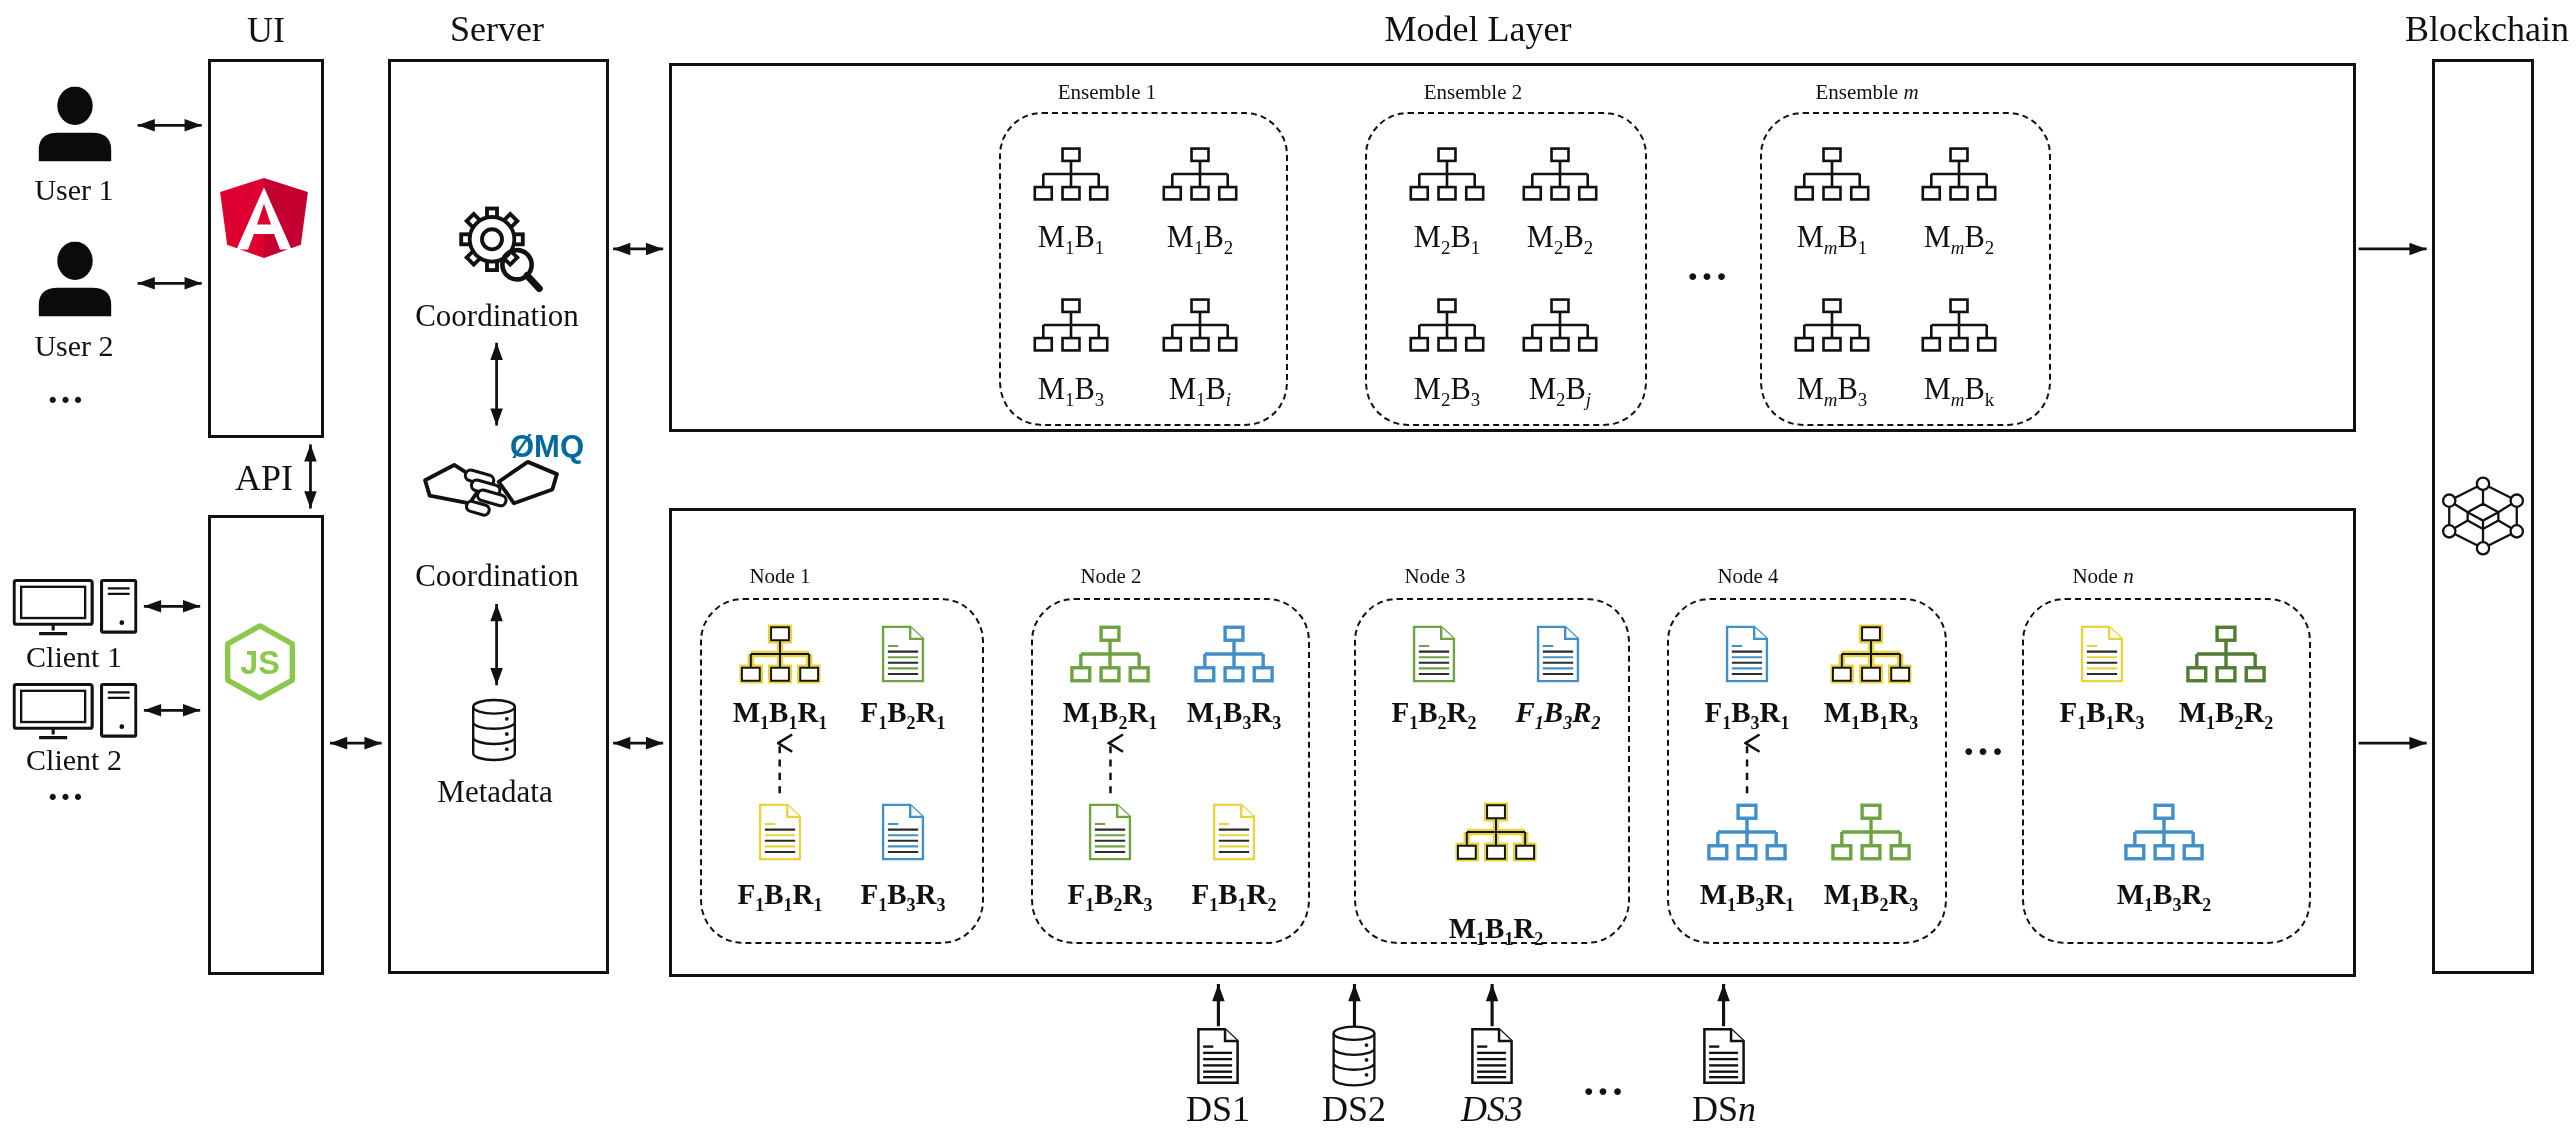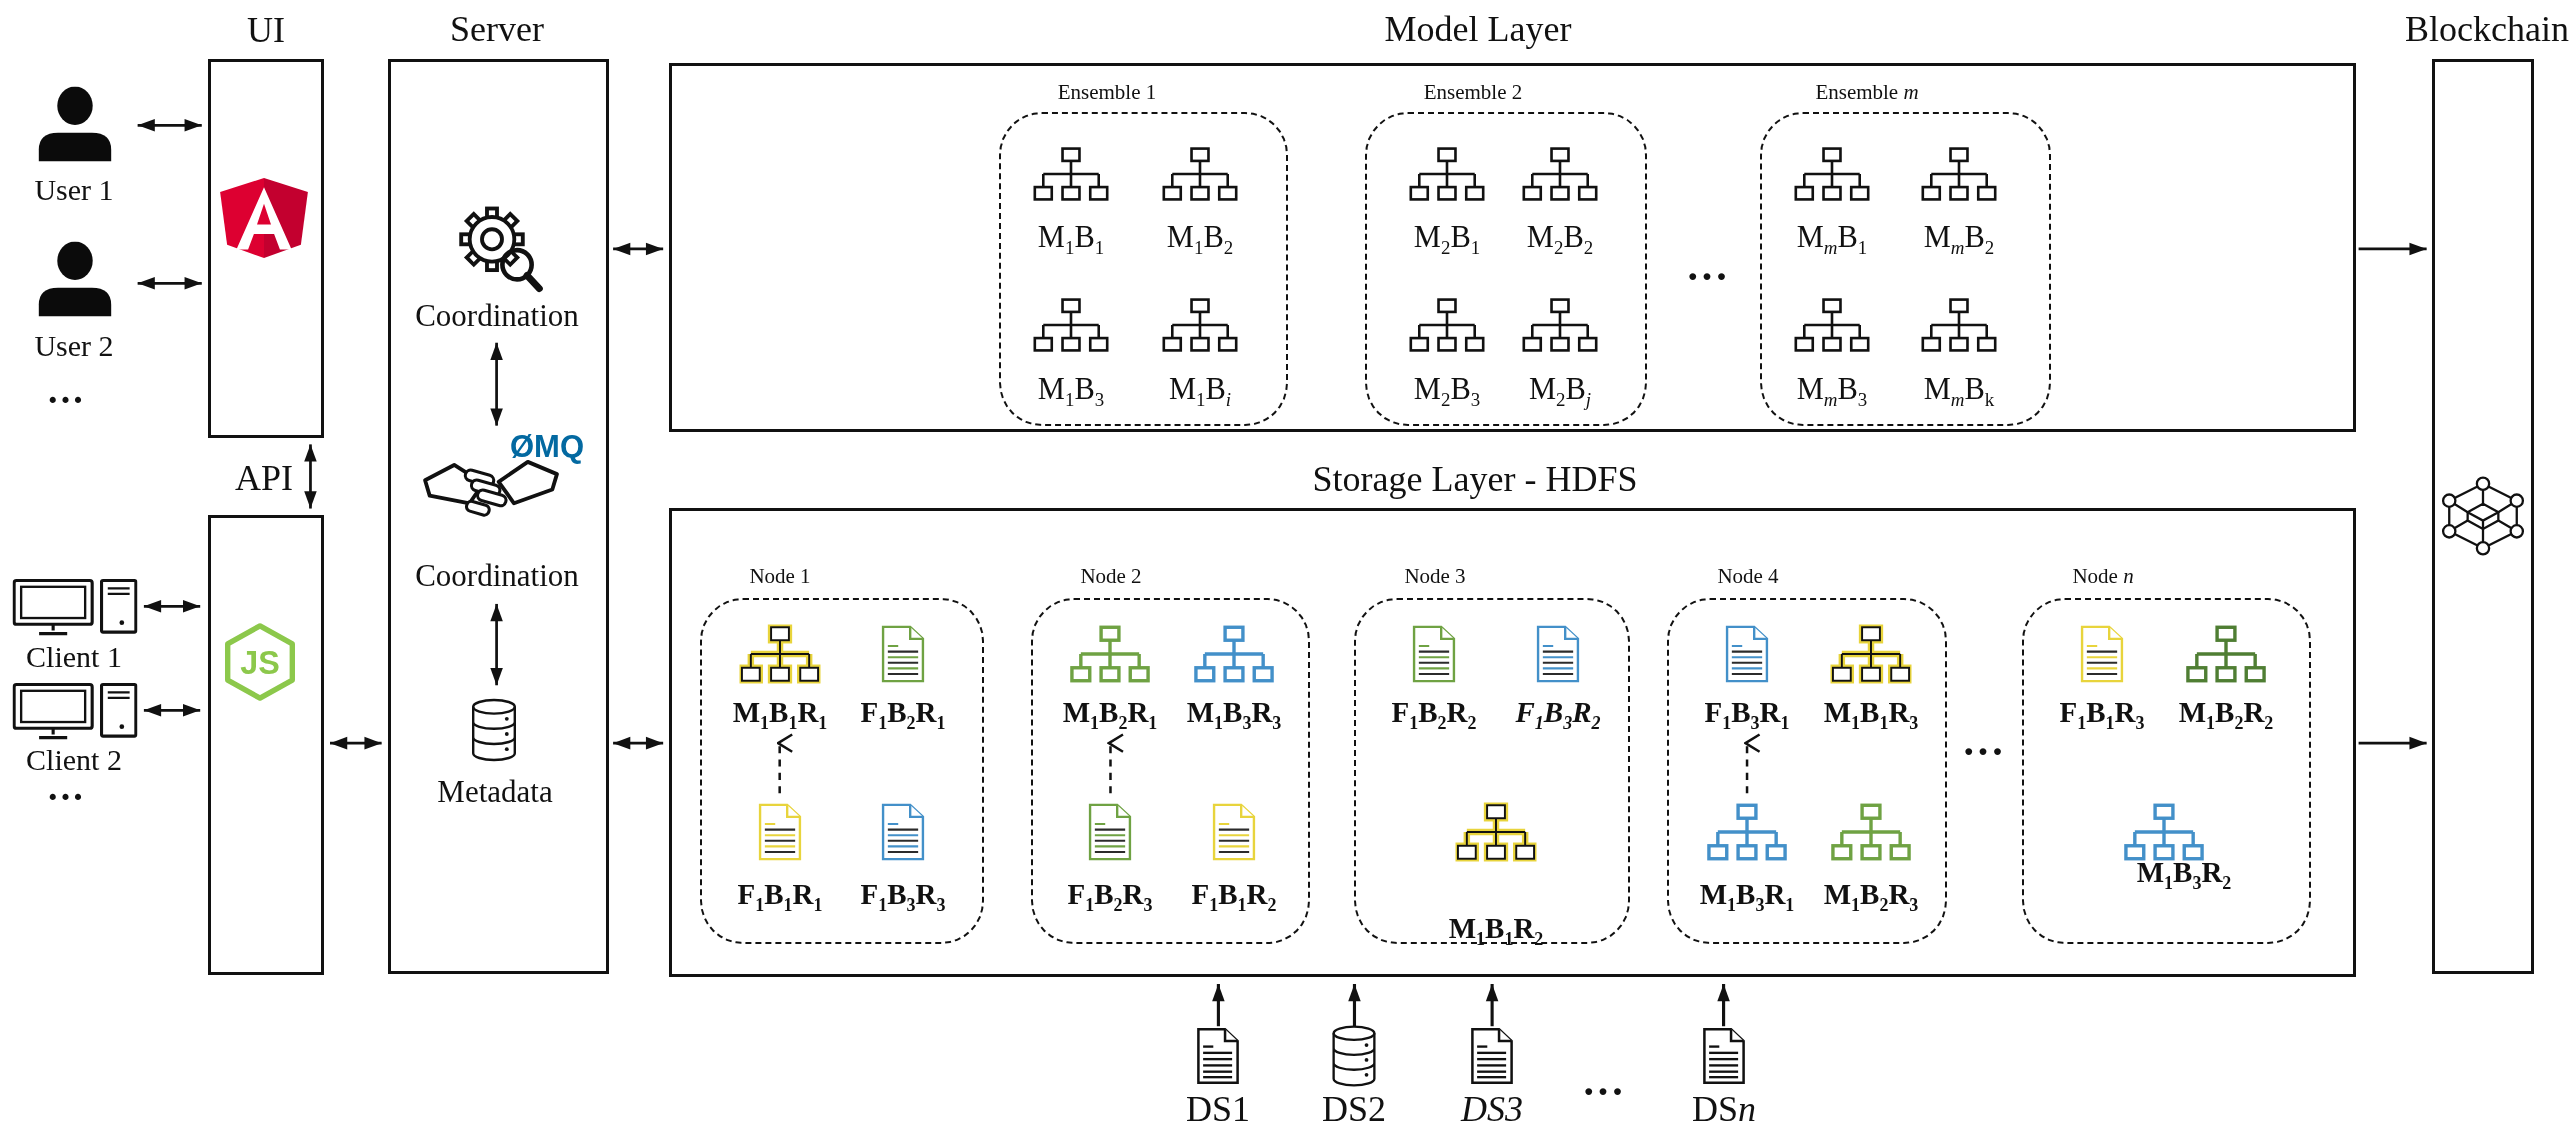--- a/index.html
+++ b/index.html
@@ -33,21 +33,20 @@
   <div class="box" style="left:208px;top:515px;width:116px;height:460px;"></div>
   <div class="box" style="left:388px;top:59px;width:221px;height:915px;"></div>
   <div class="box" style="left:669px;top:63px;width:1687px;height:369px;"></div>
   <div class="box" style="left:669px;top:508px;width:1687px;height:469px;"></div>
   <div class="box" style="left:2432px;top:59px;width:102px;height:915px;"></div>
 
   <div class="lbl sec-title" style="left:266px;top:31px;">UI</div>
   <div class="lbl sec-title" style="left:264px;top:479px;">API</div>
   <div class="lbl sec-title" style="left:497px;top:30px;">Server</div>
   <div class="lbl sec-title" style="left:1478px;top:30px;">Model Layer</div>
-  <div class="lbl sec-title" style="left:1475px;top:480px;">Storage Layer - HDFS</div>
   <div class="lbl sec-title" style="left:2487px;top:30px;">Blockchain</div>
 
   <div class="icon" id="angular-logo" style="left:264px;top:218px;">
       <svg width="88" height="80" viewBox="0 0 113 103">
     <polygon points="56.5,0 0,18 9,86 56.5,103" fill="#DD0031"></polygon>
     <polygon points="56.5,0 113,18 104,86 56.5,103" fill="#C3002F"></polygon>
     <path d="M56.5,12 L21,92 H36 L43.5,72 H69.5 L77,92 H92 Z" fill="#fff"></path>
     <polygon points="56.5,33 47.5,60 65.5,60" fill="#DD0031"></polygon>
       </svg>
     </div>
@@ -611,21 +610,21 @@
       <svg width="81" height="59" viewBox="0 0 100 72">
         <g fill="none" stroke="#4390C9" stroke-width="4.2">
     <path d="M50,19 V36 M14,36 H86 M14,36 V53 M50,36 V53 M86,36 V53"></path>
     <rect x="39" y="3" width="22" height="16" fill="#fff"></rect>
     <rect x="3" y="53" width="22" height="16" fill="#fff"></rect>
     <rect x="39" y="53" width="22" height="16" fill="#fff"></rect>
     <rect x="75" y="53" width="22" height="16" fill="#fff"></rect>
         </g>
       </svg>
     </div>
-         <div class="lbl node-item-label" style="left:2164px;top:872px;margin-left:20px;">M<sub>1</sub>B<sub>3</sub>R<sub>2</sub></div>
+         <div class="lbl node-item-label" style="left:2164px;top:894px;">M<sub>1</sub>B<sub>3</sub>R<sub>2</sub></div>
     <div class="icon" style="left:1218px;top:1056px;">
       <svg width="44" height="58" viewBox="0 0 56 74">
        <path d="M3,3 H37 L53,18 V71 H3 Z" fill="#fff" stroke="#111" stroke-width="3.2"></path>
        <path d="M37,3 V18 H53" fill="#fff" stroke="#111" stroke-width="3.2"></path>
        <g stroke="#111" stroke-width="3">
           <line x1="9" y1="25" x2="22" y2="25"></line>
           <line x1="9" y1="33" x2="46" y2="33"></line>
           <line x1="9" y1="41" x2="46" y2="41"></line>
           <line x1="9" y1="49" x2="46" y2="49"></line>
           <line x1="9" y1="57" x2="46" y2="57"></line>

